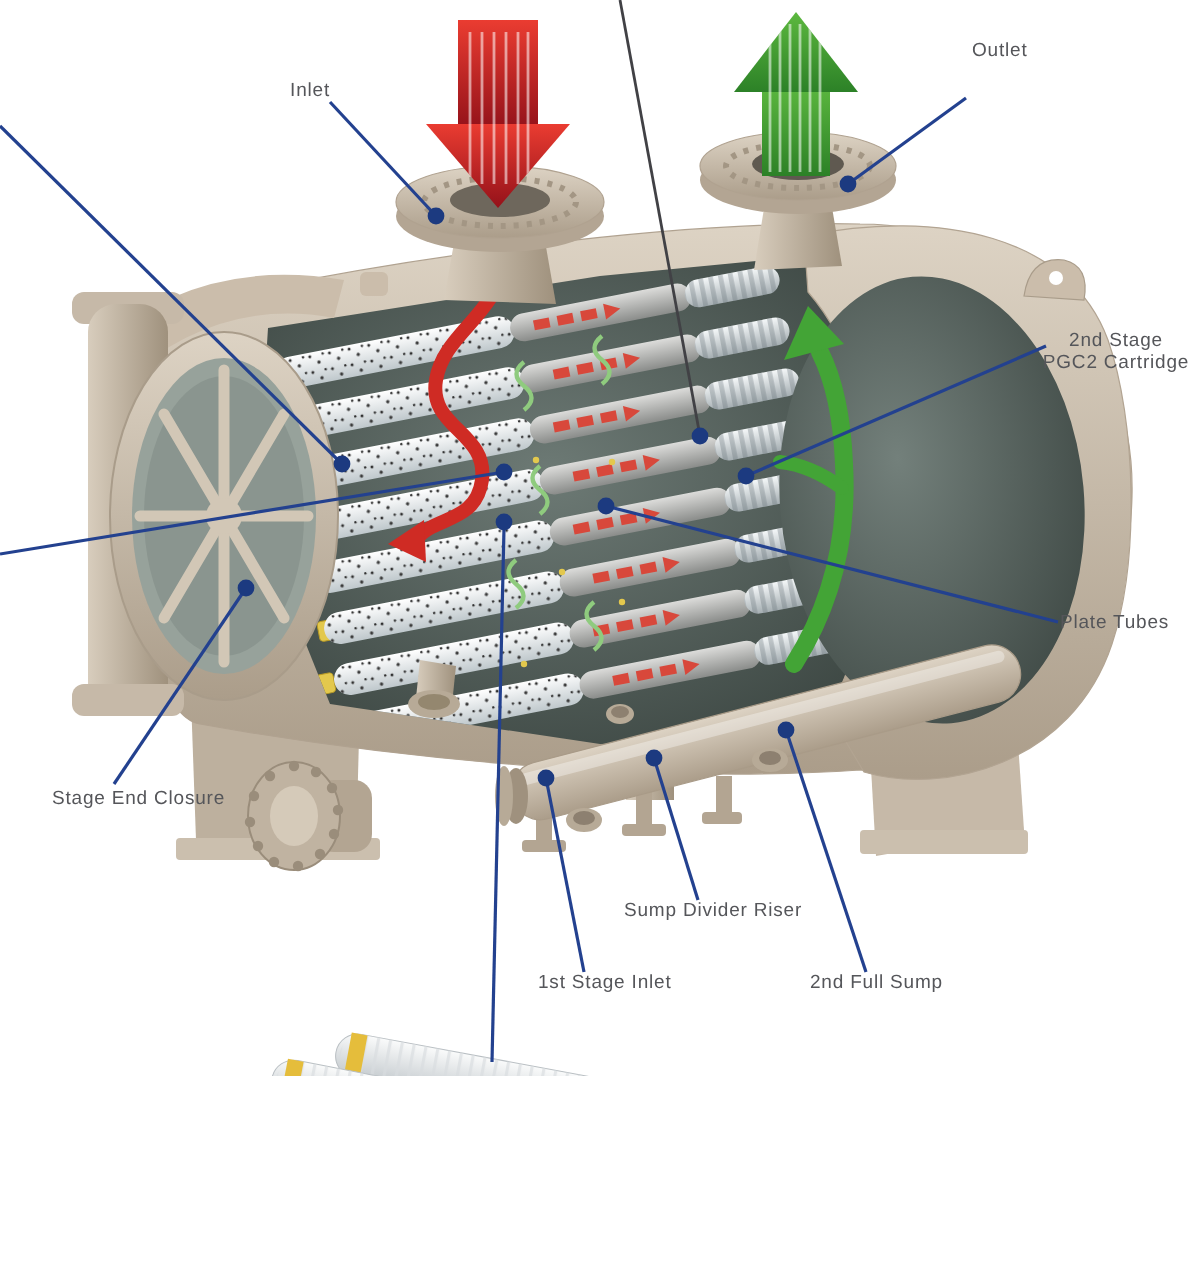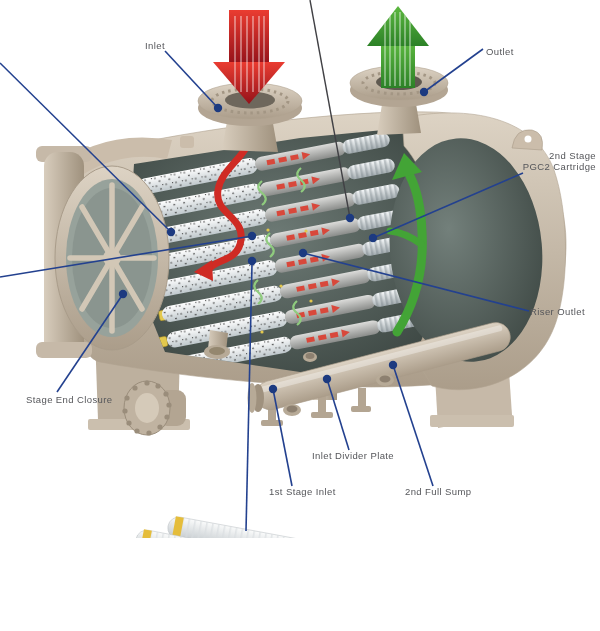--- a/index.html
+++ b/index.html
@@ -430,24 +430,24 @@
     <circle cx="273" cy="389" r="4.2"></circle>
         <circle cx="393" cy="365" r="4.2"></circle>
     <circle cx="171" cy="232" r="4.2"></circle>
         <circle cx="252" cy="236" r="4.2"></circle>
     <circle cx="350" cy="218" r="4.2"></circle>
         <circle cx="252" cy="261" r="4.2"></circle>
   </g>
 </svg>
 
 <div class="lbl right" style="left:110px;top:40px;width:55px;">Inlet</div>
-<div class="lbl" style="left:486px;top:46px;">Outlet</div>
-<div class="lbl center" style="left:520px;top:150px;width:76px;text-align:right;">
+<div class="lbl" style="left:486px;top:20px;">Outlet</div>
+<div class="lbl center" style="left:520px;top:165px;width:76px;">
   <div>2nd Stage</div>
   <div>PGC2 Cartridge</div>
 </div>
-<div class="lbl" style="left:530px;top:306px;">Riser Outlet</div>
+<div class="lbl" style="left:530px;top:306px;">Plate Tubes</div>
 <div class="lbl" style="left:26px;top:394px;">Stage End Closure</div>
-<div class="lbl" style="left:312px;top:450px;">Inlet Divider Plate</div>
+<div class="lbl" style="left:312px;top:450px;">Sump Divider Riser</div>
 <div class="lbl" style="left:269px;top:486px;">1st Stage Inlet</div>
 <div class="lbl" style="left:405px;top:486px;">2nd Full Sump</div>
 
 </div>
 
 </body></html>

